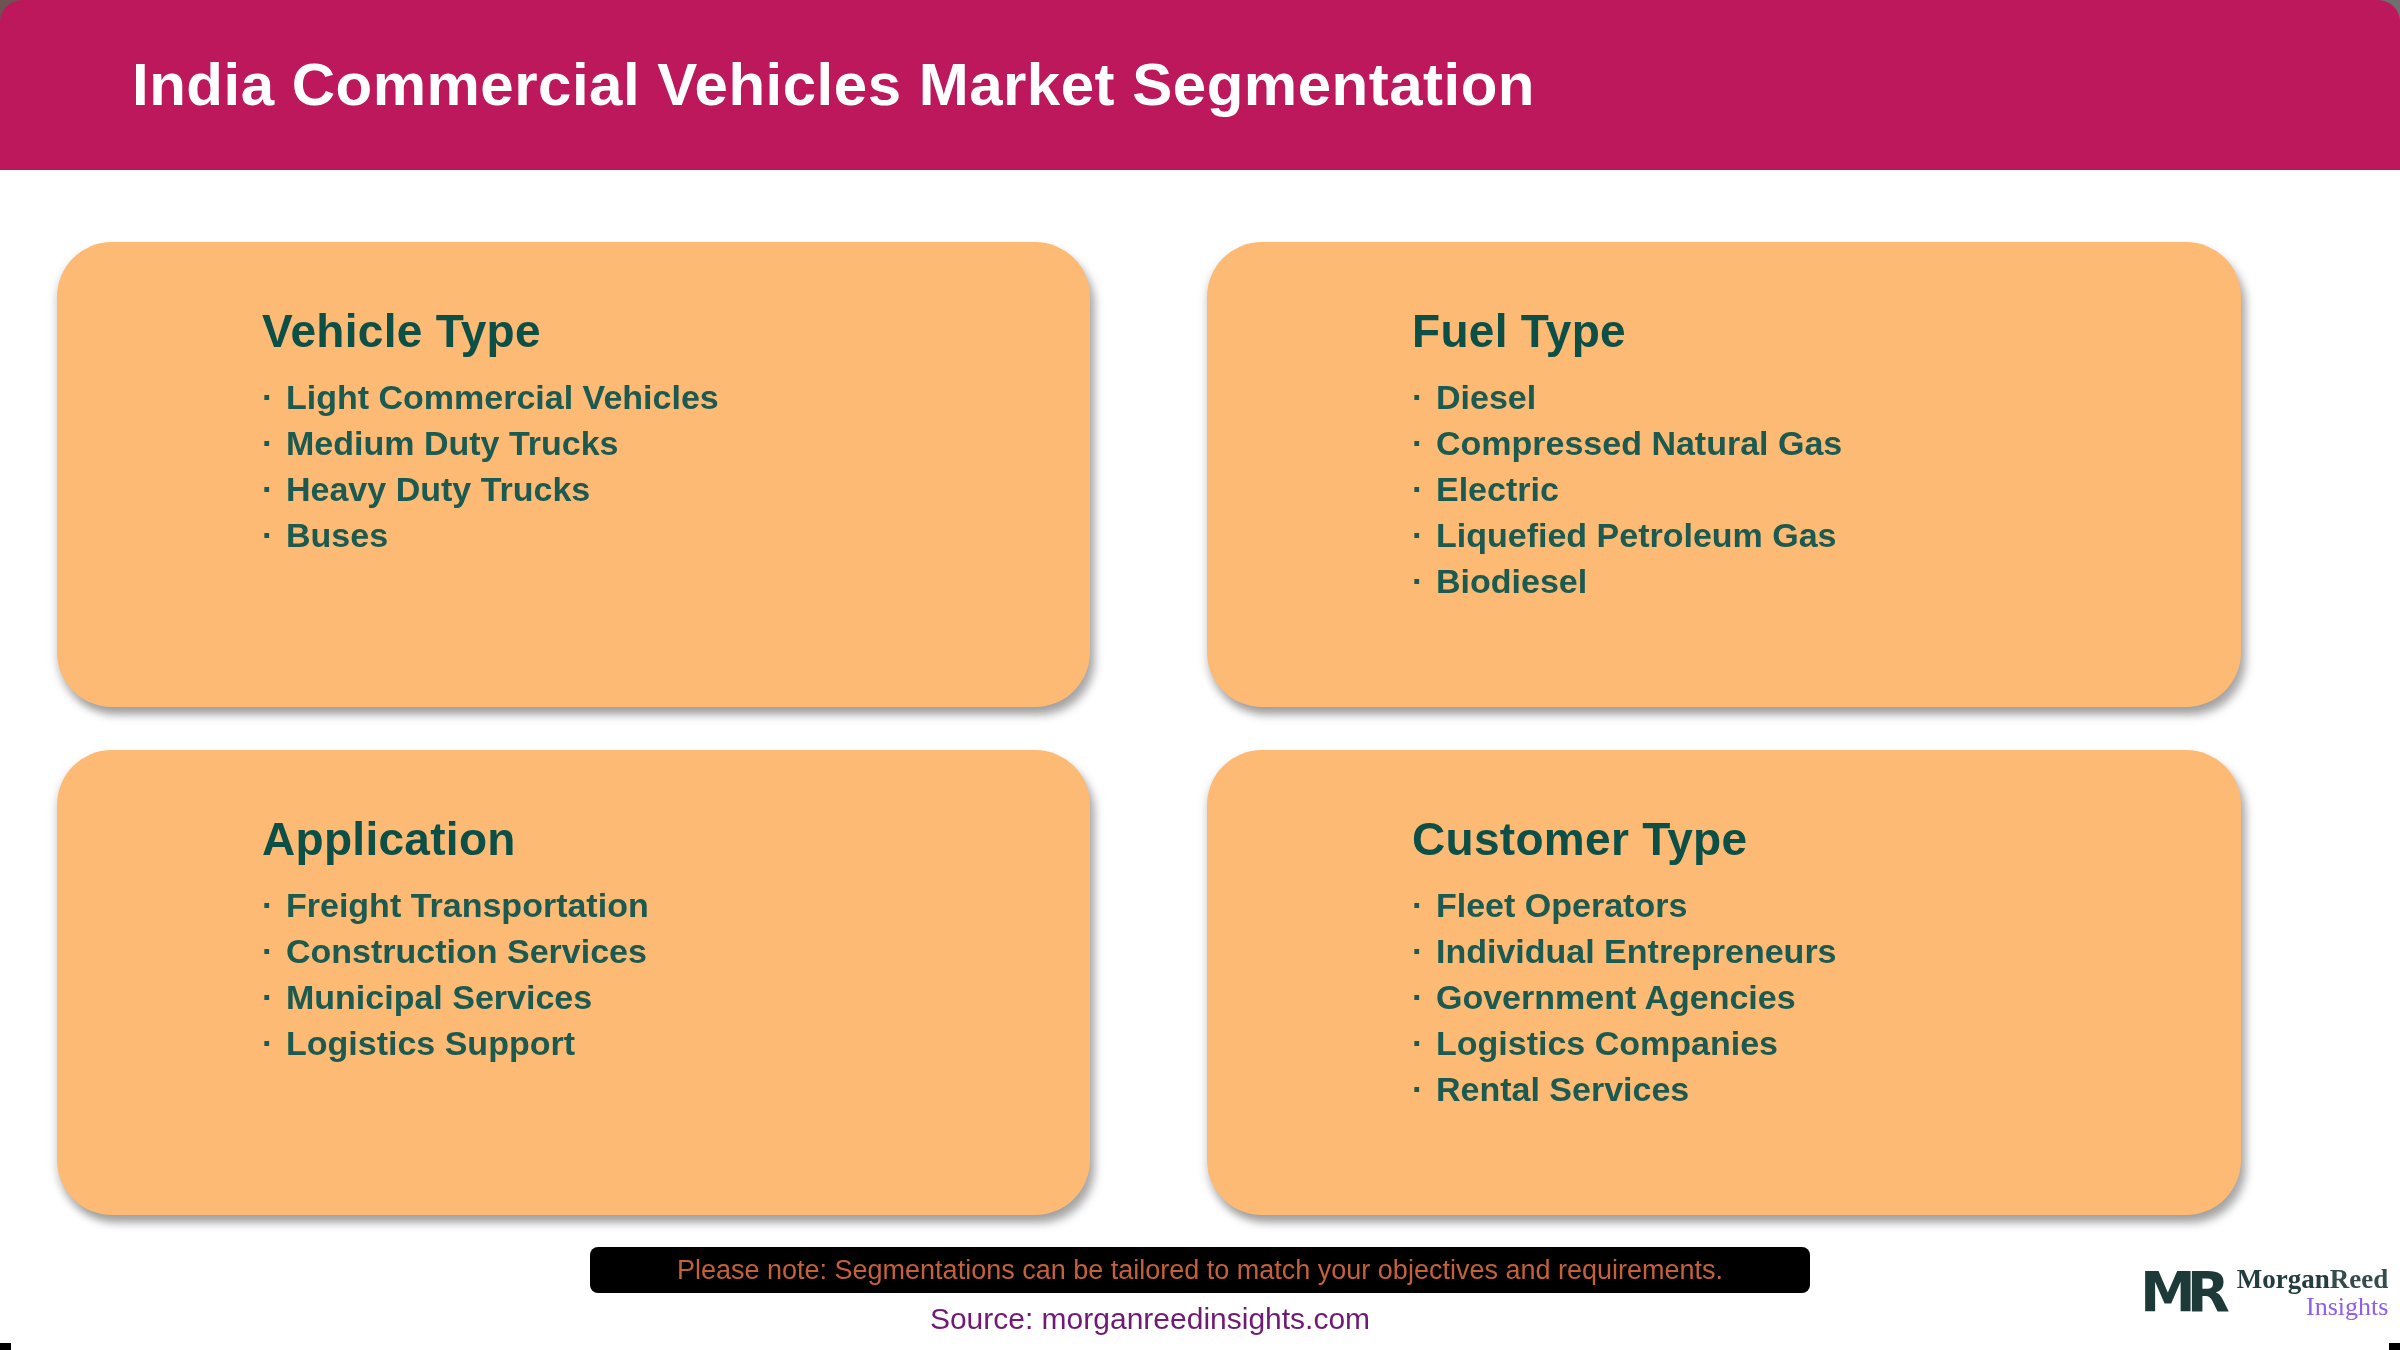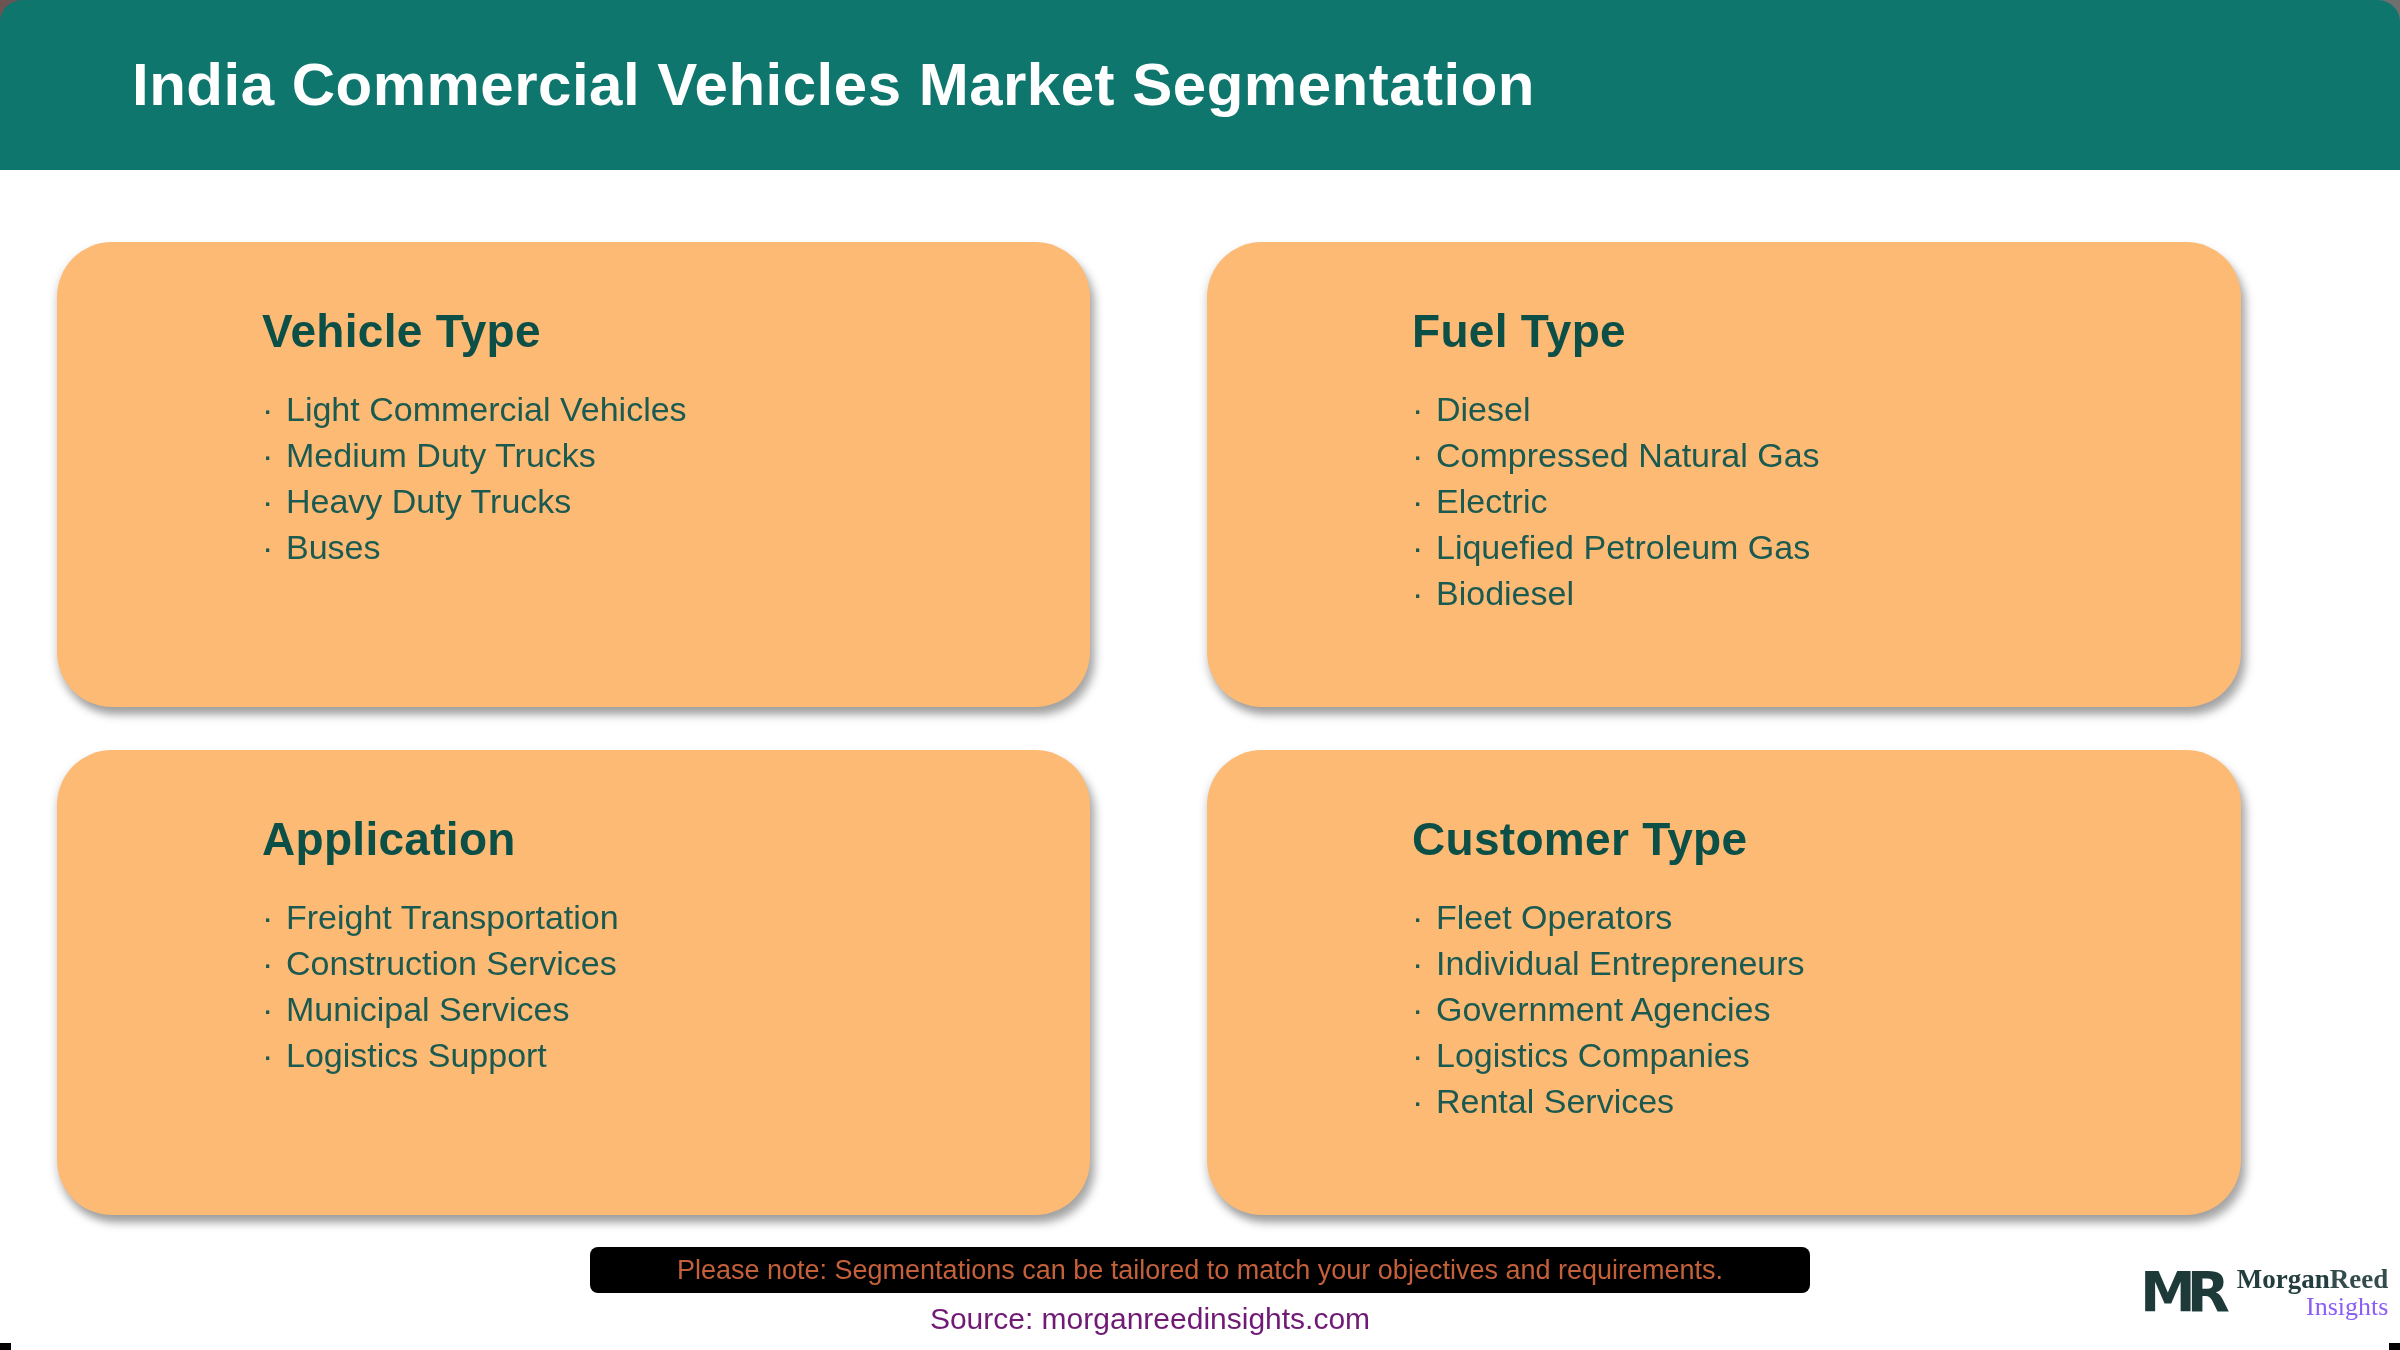--- a/index.html
+++ b/index.html
@@ -13,21 +13,21 @@
 
   
   .corner-bg { position: absolute; width: 26px; height: 26px; top: 0; z-index: 0; }
   .corner-bg.left  { left: 0;  background: #6d5452; }
   .corner-bg.right { right: 0; background: #6f6f6f; }
 
   .header {
     position: absolute;
     left: 0; top: 0;
     width: 2400px; height: 170px;
-    background: #0f766e;
+    background: #be185d;
     border-radius: 22px 22px 0 0;
     z-index: 1;
   }
   .header .title {
     position: absolute;
     left: 132px; top: 0;
     line-height: 170px;
     font-size: 60px;
     font-weight: bold;
     letter-spacing: 0.5px;
@@ -48,21 +48,21 @@
   .card.c2 { left: 1207px; top: 242px; width: 1034px; }
   .card.c3 { left: 57px;   top: 750px; }
   .card.c4 { left: 1207px; top: 750px; width: 1034px; }
 
   .card h2 {
     font-size: 46px;
     font-weight: bold;
     color: #0b4f47;
     letter-spacing: 0.3px;
   }
-  .card .items { margin-top: 28px; }
+  .card .items { margin-top: 16px; font-weight: bold; }
   .card .item {
     font-size: 34px;
     line-height: 46px;
     color: #1a5a50;
     white-space: nowrap;
   }
   .card .item .bullet {
     display: inline-block;
     width: 24px;
     color: #1a5a50;

